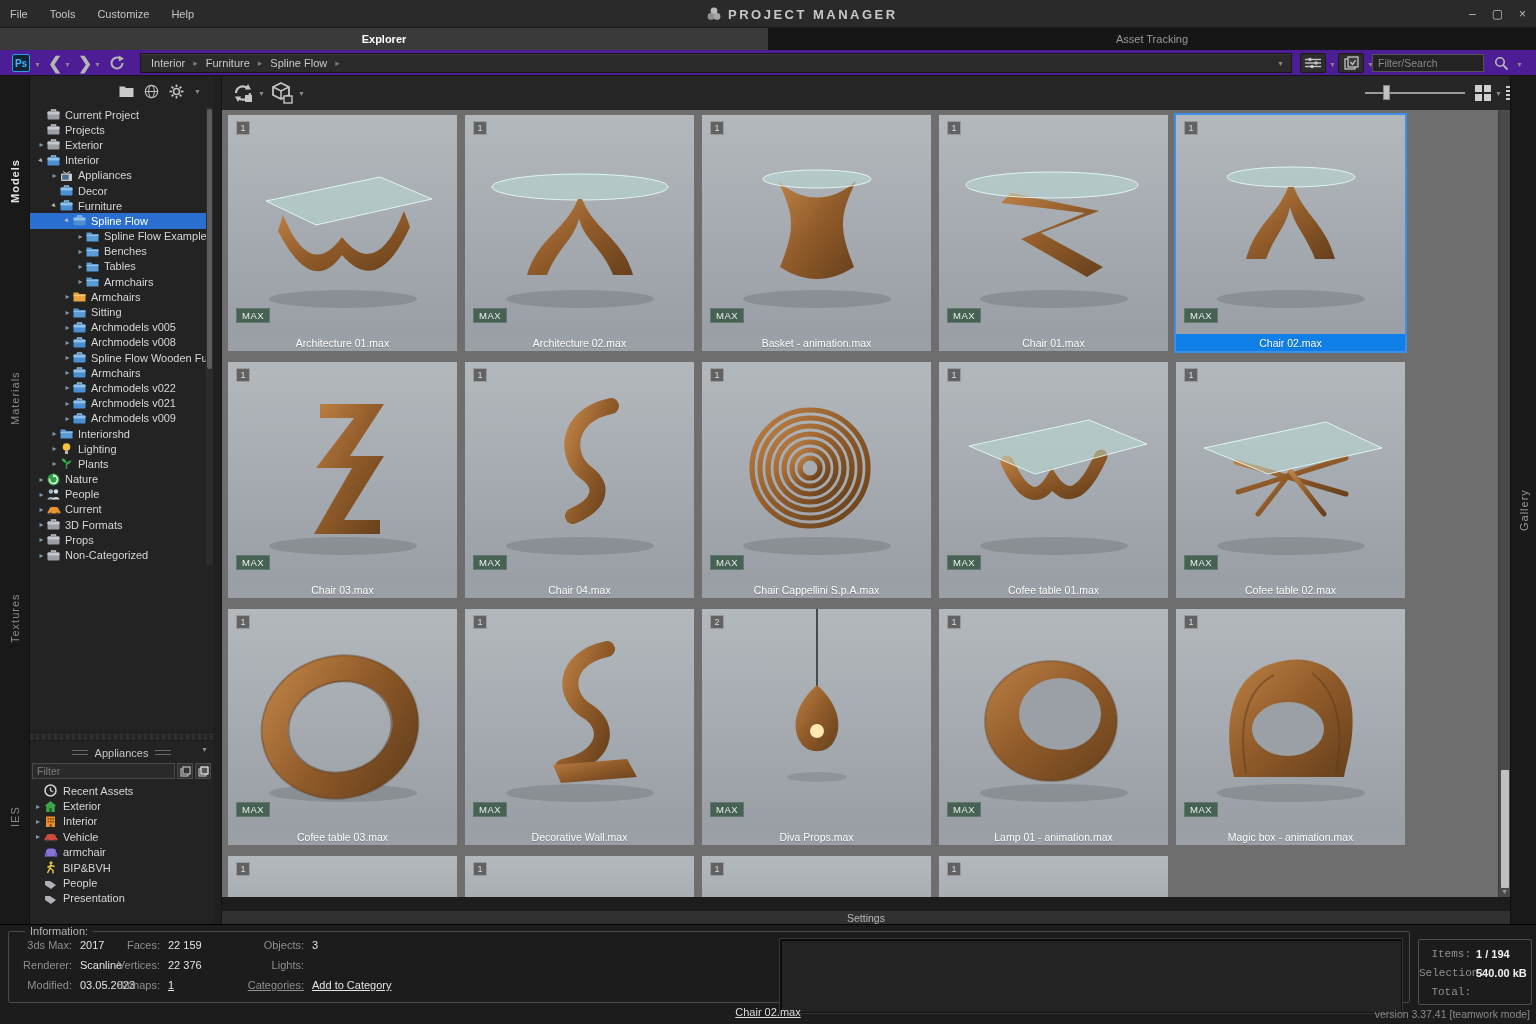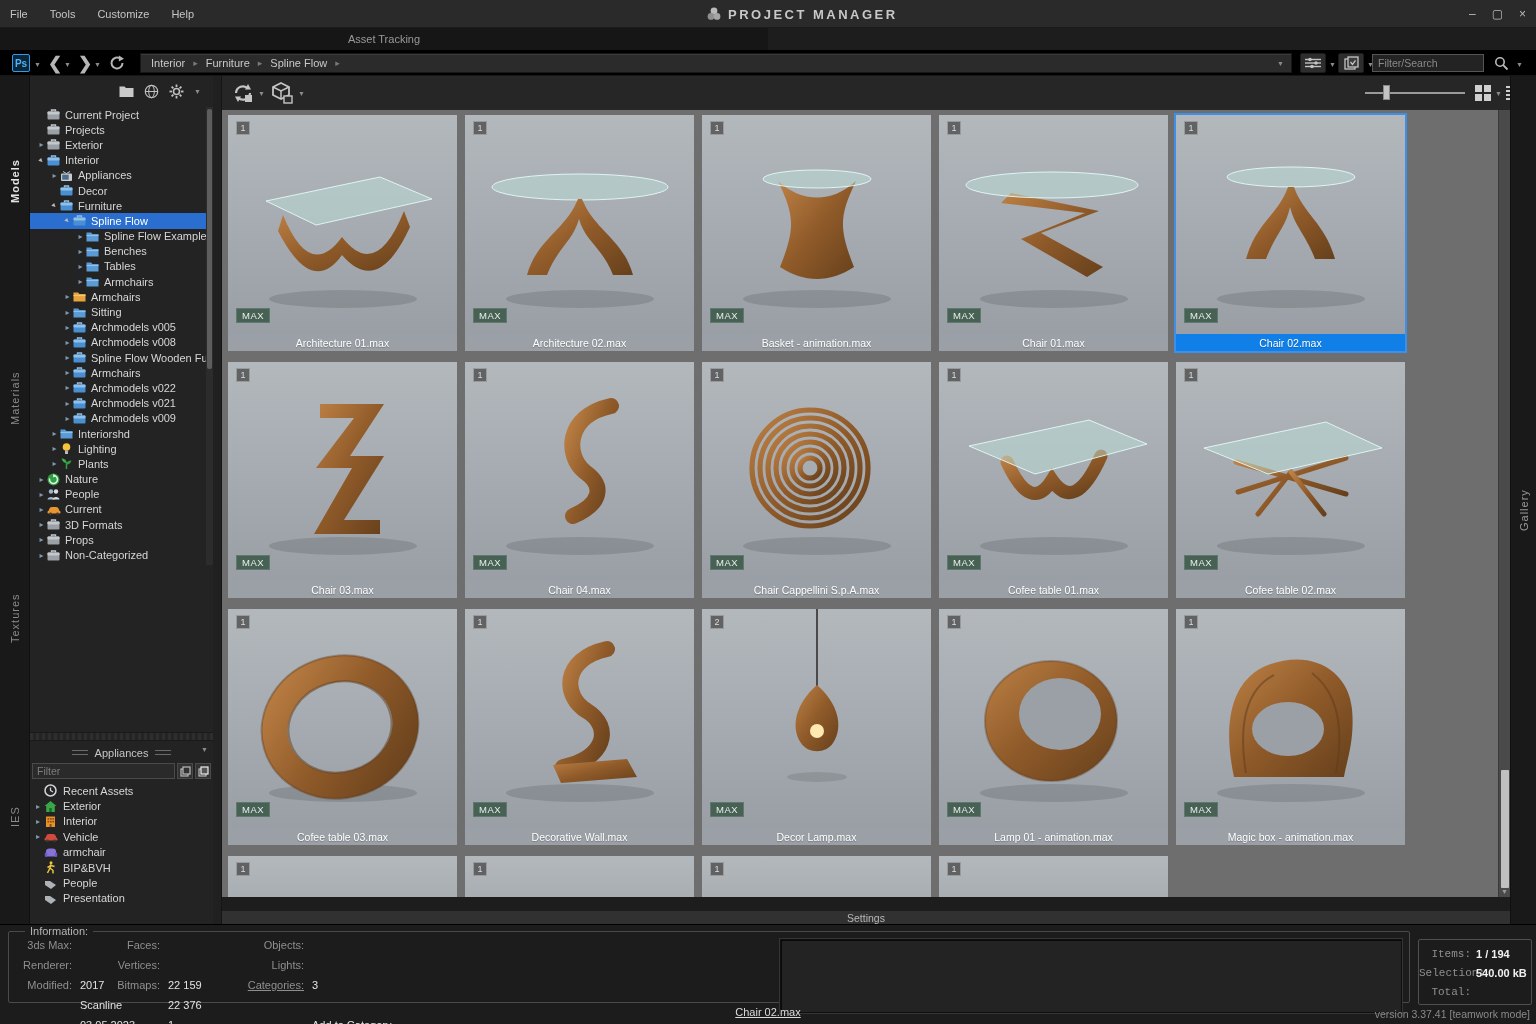--- a/index.html
+++ b/index.html
@@ -16,21 +16,21 @@
   #win-buttons { right:10px; top:0; height:28px; display:flex; align-items:center; gap:16px; color:#bbb; font-size:12px; }
   #win-buttons span { cursor:default; }
 
   
   #tabrow { left:0; top:28px; width:1536px; height:22px; display:flex; }
   .main-tab { width:768px; height:22px; display:flex; align-items:center; justify-content:center; }
   .main-tab.active { background:#3a3a3a; color:#ffffff; font-weight:bold; }
   .main-tab.inactive { background:#161616; color:#999; }
 
   
-  #toolbar { left:0; top:50px; width:1536px; height:26px; background:#000000; border-bottom:1px solid #161616; }
+  #toolbar { left:0; top:50px; width:1536px; height:26px; background:#4c1d95; border-bottom:1px solid #161616; }
   #ps-btn { left:12px; top:4px; width:18px; height:18px; background:#0c2635; border:1px solid #2d9bf0;
     color:#4db3ff; font-weight:bold; font-size:10px; display:flex; align-items:center; justify-content:center; border-radius:2px; }
   .caret { color:#8a8a8a; font-size:7px; }
   .navbtn { color:#b5b5b5; font-size:17px; line-height:1; font-weight:bold; }
   #breadcrumb { left:140px; top:3px; width:1152px; height:20px; background:#2b2b2b; border:1px solid #171717;
     box-shadow:inset 0 1px 0 #3a3a3a; display:flex; align-items:center; padding:0 20px 0 10px; gap:8px; }
   .crumb { color:#c9c9c9; }
   .crumb-sep { color:#7a7a7a; font-size:9px; }
   #bc-drop { right:3px; top:2px; width:15px; height:15px; display:flex; align-items:center; justify-content:center; }
   .tool-btn { top:3px; height:20px; display:flex; align-items:center; justify-content:center; background:#2d2d2d; border:1px solid #1b1b1b; border-radius:2px; }
@@ -112,21 +112,21 @@
   svg .wds { fill:none; stroke:url(#woodg); stroke-width:16; stroke-linecap:round; }
   svg .wds2 { fill:none; stroke:url(#woodg); stroke-width:13; stroke-linecap:round; }
   svg .spk { stroke:url(#woodg); stroke-width:5; stroke-linecap:round; }
   svg .ringc { fill:none; stroke:url(#woodg); }
 
   
   #infobar { left:0; top:924px; width:1536px; height:100px; background:#1c1c1c; border-top:1px solid #000; }
   #info-fieldset { left:8px; top:6px; width:1402px; height:72px; border:1px solid #4a4a4a; border-radius:2px; }
   #info-legend { position:absolute; left:16px; top:-7px; background:#1c1c1c; padding:0 5px; color:#b5b5b5; }
   .ilabel { position:absolute; color:#8f8f8f; text-align:right; }
-  .ivalue { position:absolute; color:#e3e3e3;margin-top:40px; }
+  .ivalue { position:absolute; color:#e3e3e3; }
   .ilink { text-decoration:underline; cursor:pointer; }
   #desc-box { left:780px; top:14px; width:622px; height:74px; background:#232323; border:1px solid #0f0f0f;
     box-shadow:inset 1px 1px 0 #0a0a0a, 0 0 0 1px #353535; }
   #stats-box { left:1418px; top:14px; width:114px; height:66px; border:1px solid #4f4f4f; border-radius:2px; }
   .srow { position:absolute; width:100%; display:flex; }
   .srow .sl { width:52px; text-align:right; color:#8f8f8f;font-family:Liberation Mono, monospace; }
   .srow .sv { margin-left:5px; color:#f0f0f0; font-weight:bold; }
   #status-file { left:0; top:81px; width:1536px; text-align:center; color:#dcdcdc; }
   #status-file span { text-decoration:underline; cursor:pointer; }
   #version { right:6px; top:83px; color:#8a8a8a; font-size:10.5px; }
@@ -160,20 +160,21 @@
     <span class="t">PROJECT MANAGER</span>
   </div>
   <div id="win-buttons" class="abs">
     <span>–</span>
     <span>▢</span>
     <span>×</span>
   </div>
 </div>
 
 <div id="tabrow" class="abs">
+  <div class="main-tab active">Explorer</div>
   <div class="main-tab inactive">Asset Tracking</div>
 </div>
 
 <div id="toolbar" class="abs">
   <div id="ps-btn" class="abs">Ps</div>
   <span class="abs caret" style="left:34px;top:11px">▼</span>
   <span class="abs navbtn" style="left:48px;top:5px">❮</span>
   <span class="abs caret" style="left:64px;top:11px">▼</span>
   <span class="abs navbtn" style="left:78px;top:5px">❯</span>
   <span class="abs caret" style="left:94px;top:11px">▼</span>
@@ -802,21 +803,21 @@
       </div>
       <div class="tile" style="left: 480px; top: 499px;">
         <svg class="art" width="229" height="219" viewBox="0 0 229 219">
           <ellipse cx="115" cy="168" rx="30" ry="5" fill="#000" opacity=".1"></ellipse>
           <line x1="115" y1="0" x2="115" y2="80" stroke="#4a4a4a" stroke-width="2"></line>
           <path class="wd" d="M115,76 C94,94 88,118 99,134 C106,145 124,145 131,134 C142,118 136,94 115,76 Z"></path>
           <circle cx="115" cy="122" r="7" fill="#ffe9b0"></circle>
         </svg>
         <div class="count">2</div>
         <div class="fmt">MAX</div>
-        <div class="tlabel">Decor Lamp.max</div>
+        <div class="tlabel">Diva Props.max</div>
       </div>
       <div class="tile" style="left: 717px; top: 499px;">
         <svg class="art" width="229" height="219" viewBox="0 0 229 219">
           <ellipse cx="115" cy="184" rx="74" ry="9" fill="#000" opacity=".12"></ellipse>
           <ellipse cx="112" cy="112" rx="66" ry="60" fill="url(#woodg)"></ellipse>
           <ellipse cx="121" cy="105" rx="41" ry="36" fill="#9aa0a6"></ellipse>
           <ellipse cx="112" cy="112" rx="66" ry="60" fill="none" stroke="#5e3a1c" stroke-width="2" opacity=".35"></ellipse>
         </svg>
         <div class="count">1</div>
         <div class="fmt">MAX</div>

